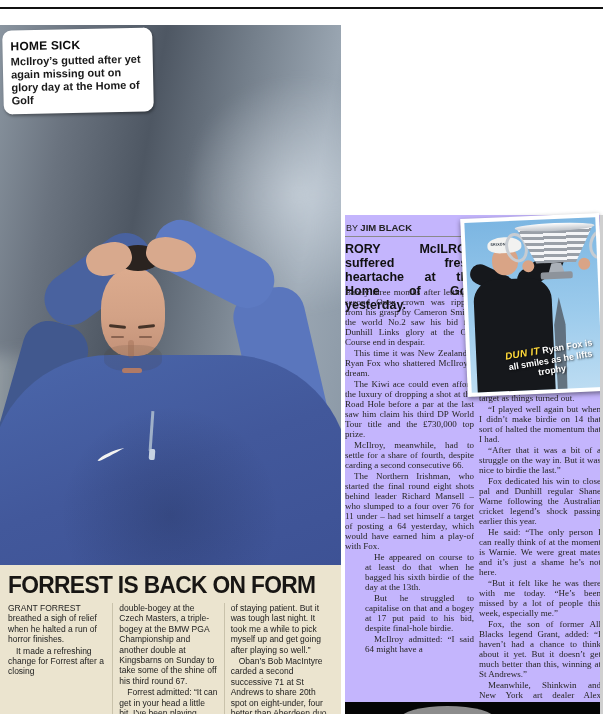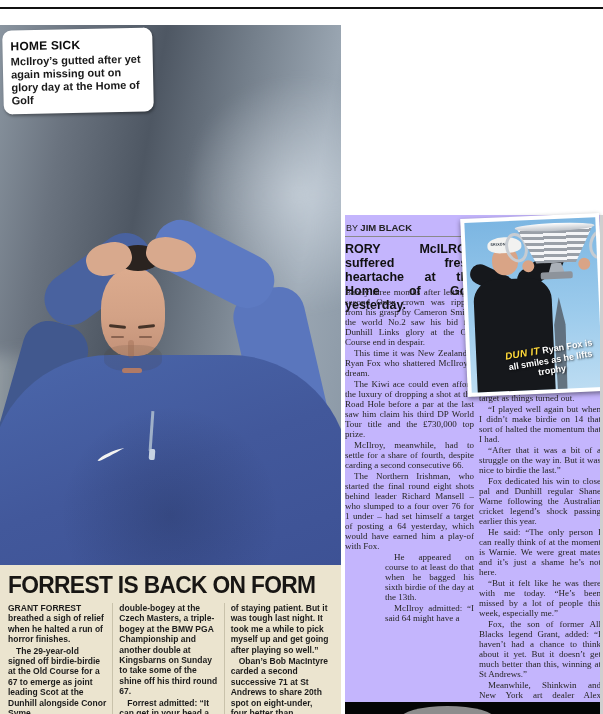--- a/index.html
+++ b/index.html
@@ -61,21 +61,21 @@
   
   .article{position:absolute;left:345px;top:215px;width:256px;height:563px;background:#c4b5fd;z-index:2;overflow:hidden;}
   .byline{width:130px;padding:7px 0 3px 1px;border-bottom:1px solid #8a8a8a;font-size:9px;color:#222;}
   .byline b{font-size:9.5px;}
   .intro{width:130px;margin-top:5px;font-size:12.5px;line-height:14px;font-weight:bold;color:#101010;text-align:justify;}
   .col{font-family:"Liberation Serif",serif;font-size:9px;line-height:10px;color:#262523;text-align:justify;}
   .col1{position:absolute;left:0;top:72px;width:129px;height:415px;overflow:hidden;}
   .col2{position:absolute;left:134px;top:168px;width:122px;height:319px;overflow:hidden;}
   .col p{margin:0 0 1px 0;text-indent:9px;}
   .col p.noindent{text-indent:0;}
-  .col p.pull-in{margin-left:40px;}
+  .col p.pull-in{margin-left:20px;}
 
   
   .trophy-photo{position:absolute;left:464px;top:216px;width:139px;height:178px;background:#fff;
      padding:4px;box-sizing:border-box;transform:rotate(-2.5deg);z-index:5;box-shadow:0 2px 5px rgba(0,0,0,.45);}
   .tp-inner{position:relative;width:100%;height:100%;overflow:hidden;
      background:linear-gradient(180deg,#7cb6e2 0%,#9ccbec 55%,#bcdcf2 100%);}
   .spire{position:absolute;left:78px;top:78px;width:26px;height:100px;background:#55616d;opacity:.85;
      clip-path:polygon(50% 0,72% 28%,68% 100%,32% 100%,28% 28%);filter:blur(1px);}
   .golfer-body{position:absolute;left:6px;top:58px;width:78px;height:120px;border-radius:22px 22px 0 0;background:#16181c;}
   .golfer-arm{position:absolute;background:#16181c;border-radius:10px;}
@@ -103,21 +103,21 @@
      text-shadow:1px 1px 2px rgba(0,0,0,.7);}
   .tp-caption .dun{color:#ffd93a;font-style:italic;font-size:10px;letter-spacing:.3px;}
 
   
   .forrest{position:absolute;left:0;top:565px;width:341px;height:149px;background:#ebe4cf;z-index:3;overflow:hidden;}
   .f-head{margin:7px 0 4px 8px;font-size:23.5px;font-weight:bold;color:#181614;letter-spacing:-.7px;
      white-space:nowrap;transform:scaleX(.97);transform-origin:left center;}
   .f-cols{display:flex;margin:0 6px 0 8px;}
   .f-col{flex:1;padding:0 6px 0 0;font-size:8.5px;line-height:10.4px;color:#1c1c1c;}
   .f-col + .f-col{border-left:1px solid #c9c2ab;padding-left:6px;}
-  .f-col p{margin:0 0 1px 0;text-indent:8px;font-weight:bold;}
+  .f-col p{margin:0 0 1px 0;text-indent:8px;}
   .f-col p.noindent{text-indent:0;}
 
   
   .bottom-strip{position:absolute;left:345px;top:702px;width:258px;height:12px;background:#050505;z-index:2;overflow:hidden;}
   .strip-arc{position:absolute;left:55px;top:4px;width:95px;height:26px;border-radius:50%;background:#8d8d8d;}
   .page-edge{position:absolute;right:0;top:215px;width:3px;height:499px;background:#cfcfcf;z-index:6;}
 </style>
 </head>
 <body>
 
@@ -162,22 +162,23 @@
     <div class="byline">
       <span>BY</span>
       <b>JIM BLACK</b>
     </div>
     <div class="intro">RORY McILROY suffered fresh heartache at the Home of Golf yesterday.</div>
     <div class="col col1">
       <p class="noindent">Barely three months after letting a second Open crown was ripped from his grasp by Cameron Smith, the world No.2 saw his bid for Dunhill Links glory at the Old Course end in despair.</p>
       <p>This time it was New Zealander Ryan Fox who shattered McIlroy’s dream.</p>
       <p>The Kiwi ace could even afford the luxury of dropping a shot at the Road Hole before a par at the last saw him claim his third DP World Tour title and the £730,000 top prize.</p>
       <p>McIlroy, meanwhile, had to settle for a share of fourth, despite carding a second consecutive 66.</p>
-      <p>The Northern Irishman, who started the final round eight shots behind leader Richard Mansell – who slumped to a four over 76 for 1 under – had set himself a target of posting a 64 yesterday, which would have earned him a play-of with Fox.</p>
+      <p>The Northern Irishman, who started the final round eight shots behind leader Richard Mansell – who slumped to a four over 76 for 11 under – had set himself a target of posting a 64 yesterday, which would have earned him a play-of with Fox.</p>
       <p class="pull-in">He appeared on course to at least do that when he bagged his sixth birdie of the day at the 13th.</p>
+      <p class="pull-in">But he struggled to capitalise on that and a bogey at 17 put paid to his bid, despite final-hole birdie.</p>
       <p class="pull-in">McIlroy admitted: “I said 64 might have a</p>
     </div>
     <div class="col col2">
       <p class="noindent">chance and that was a decent target as things turned out.</p>
       <p>“I played well again but when I didn’t make birdie on 14 that sort of halted the momentum that I had.</p>
       <p>“After that it was a bit of a struggle on the way in. But it was nice to birdie the last.”</p>
       <p>Fox dedicated his win to close pal and Dunhill regular Shane Warne following the Australian cricket legend’s shock passing earlier this year.</p>
       <p>He said: “The only person I can really think of at the moment is Warnie. We were great mates and it’s just a shame he’s not here.</p>
       <p>“But it felt like he was there with me today. “He’s been missed by a lot of people this week, especially me.”</p>
       <p>Fox, the son of former All Blacks legend Grant, added: “I haven’t had a chance to think about it yet. But it doesn’t get much better than this, winning at St Andrews.”</p>
@@ -206,21 +207,20 @@
         <span class="dun">DUN IT</span><span> Ryan Fox is all smiles as he lifts trophy</span>
       </div>
     </div>
   </div>
 
   <div class="forrest">
     <div class="f-head">FORREST IS BACK ON FORM</div>
     <div class="f-cols">
       <div class="f-col">
         <p class="noindent">GRANT FORREST breathed a sigh of relief when he halted a run of horror finishes.</p>
-        <p>The 29-year-old signed off birdie-birdie at the Old Course for a 67 to emerge as joint leading Scot at the Dunhill alongside Conor Syme.</p>
         <p>It made a refreshing change for Forrest after a closing</p>
       </div>
       <div class="f-col">
         <p class="noindent">double-bogey at the Czech Masters, a triple-bogey at the BMW PGA Championship and another double at Kingsbarns on Sunday to take some of the shine off his third round 67.</p>
         <p>Forrest admitted: “It can get in your head a little bit. I’ve been playing really good golf the last few weeks and it’s been a case</p>
       </div>
       <div class="f-col">
         <p class="noindent">of staying patient. But it was tough last night. It took me a while to pick myself up and get going after playing so well.”</p>
         <p>Oban’s Bob MacIntyre carded a second successive 71 at St Andrews to share 20th spot on eight-under, four better than Aberdeen duo David Law (71) and Richie Ramsay (69).</p>
       </div>

